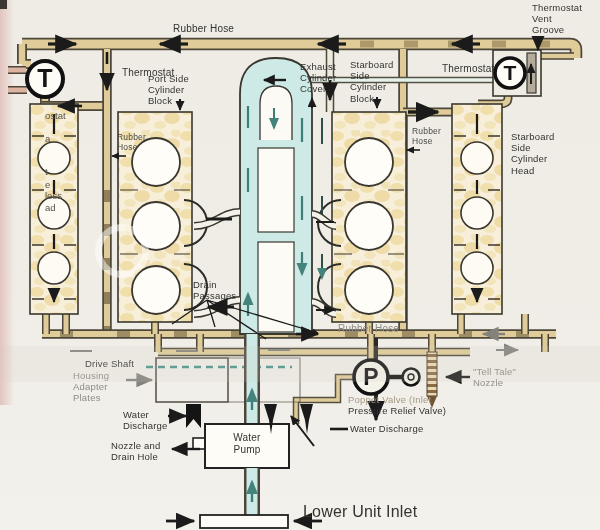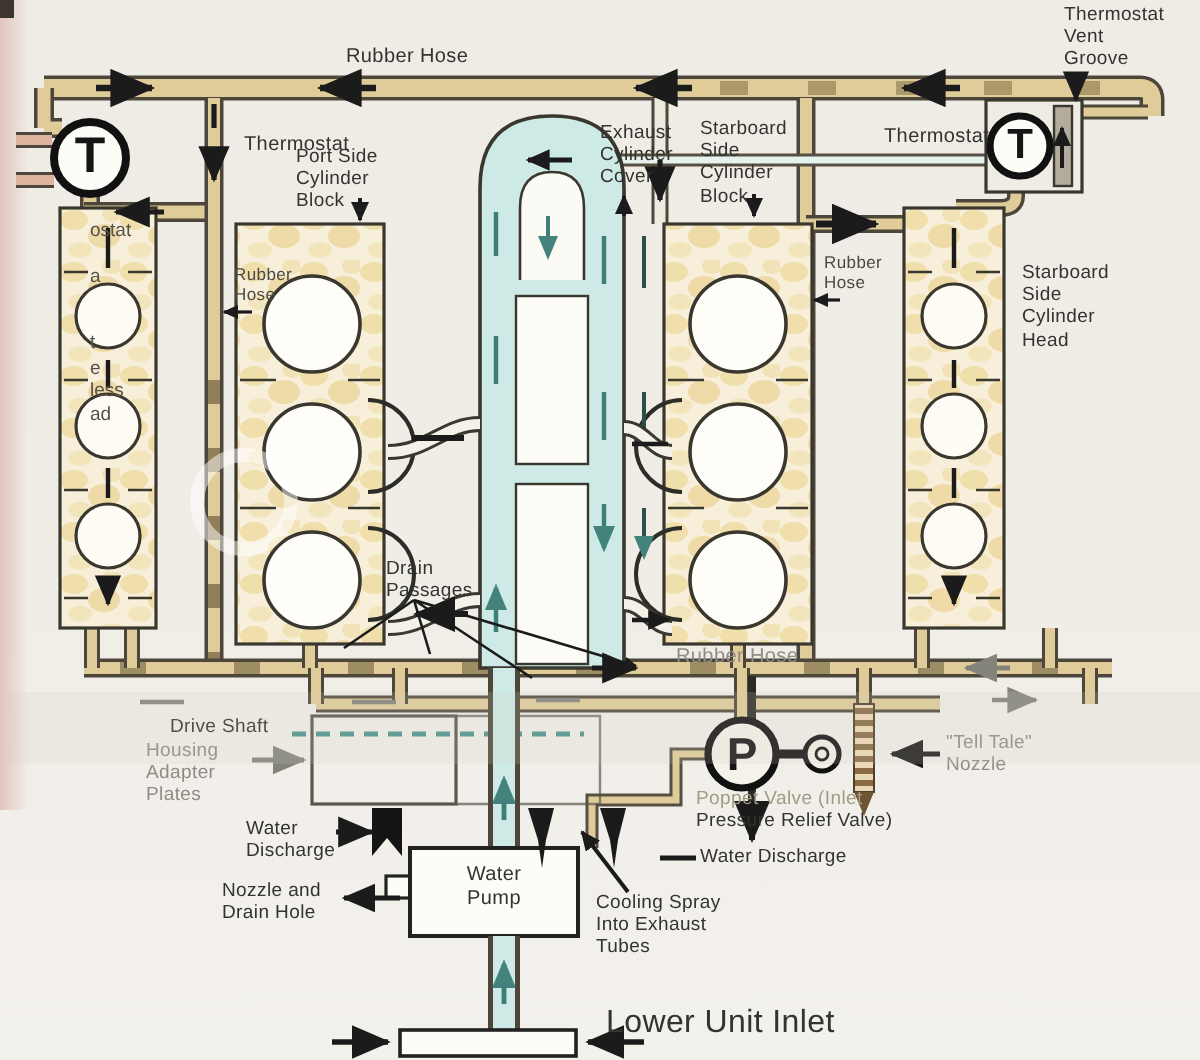--- a/index.html
+++ b/index.html
@@ -276,23 +276,20 @@
   <div class="lbl" style="left:85px;top:358px">Drive Shaft</div>
   <div class="lbl gray" style="left:73px;top:370px">Housing
 Adapter
 Plates</div>
   <div class="lbl" style="left:123px;top:409px">Water
 Discharge</div>
   <div class="lbl" style="left:111px;top:440px">Nozzle and
 Drain Hole</div>
   <div class="lbl center" style="left:205px;top:432px;width:84px;font-size:10px">Water
 Pump</div>
-  <div class="lbl" style="left:298px;top:446px">Cooling Spray
-Into Exhaust
-Tubes</div>
   <div class="lbl" style="left:303px;top:503px;font-size:16px">Lower Unit Inlet</div>
   <div class="lbl tan" style="left:348px;top:394px">Poppet Valve (Inlet</div>
   <div class="lbl" style="left:348px;top:405px">Pressure Relief Valve)</div>
   <div class="lbl" style="left:350px;top:423px">Water Discharge</div>
   <div class="lbl gray" style="left:473px;top:366px">"Tell Tale"
 Nozzle</div>
 
   <div class="tsym" style="left:31px;top:64px;width:28px;font-size:25px">T</div>
   <div class="tsym" style="left:498px;top:61px;width:24px;font-size:21px">T</div>
   <div class="tsym" style="left:359px;top:364px;width:24px;font-size:23px">P</div>

